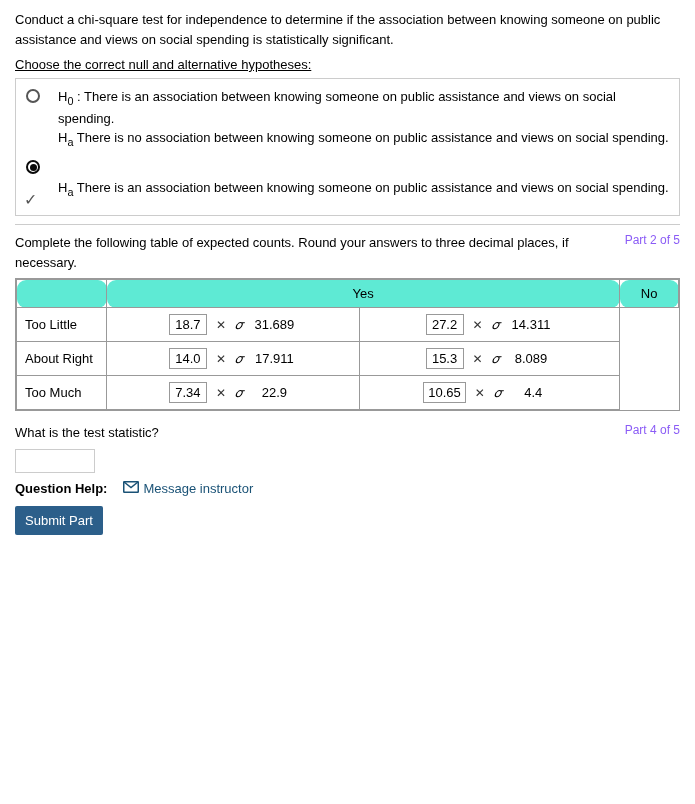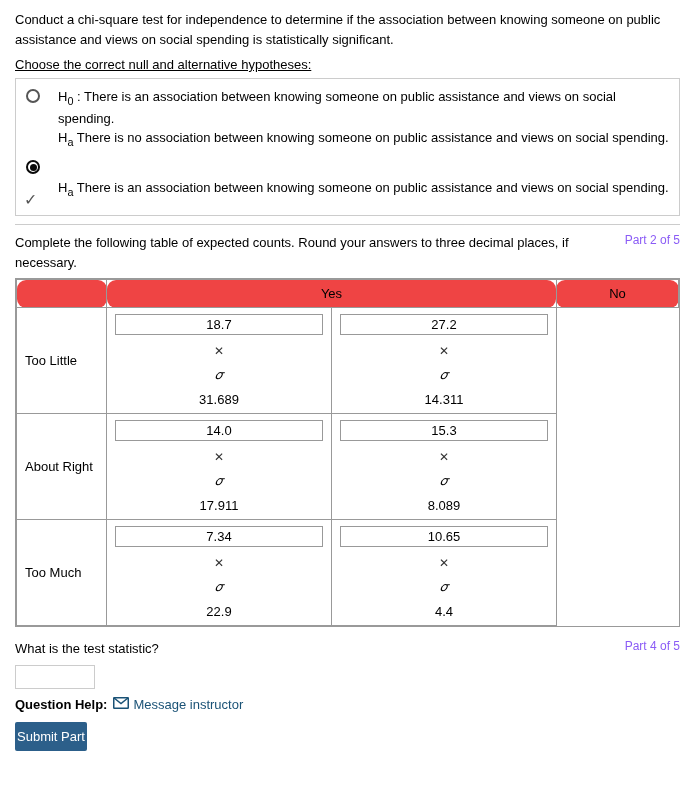--- a/index.html
+++ b/index.html
@@ -99,23 +99,23 @@
     table th {
       font-weight: normal;
       background: #fff;
     }
     .row-label {
       text-align: left;
       width: 90px;
     }
     .cell-group {
       display: flex;
+      align-items: center;
       gap: 9px;
       justify-content: center;
-      flex-direction: column;
     }
     .input-box {
       border: 1px solid #999;
       padding: 2px 4px;
       min-width: 38px;
       text-align: center;
       font-size: 13px;
       background: #fff;
     }
     .x-btn {
@@ -137,50 +137,50 @@
     .test-stat-input {
       border: 1px solid #ccc;
       width: 80px;
       height: 24px;
       display: block;
       padding: 2px 4px;
     }
     .question-help {
       display: flex;
       align-items: center;
-      gap: 6px;
+      gap: 16px;
       margin-bottom: 10px;
       font-size: 13px;
     }
     .question-help-label {
       font-weight: bold;
     }
     .message-link {
       display: flex;
       align-items: center;
       gap: 4px;
       color: #1a5276;
       text-decoration: none;
       cursor: pointer;
     }
     .submit-btn {
       background: #2c5f8a;
       color: #fff;
       border: none;
-      padding: 7px 2px;
+      padding: 7px 10px;
       font-size: 13px;
       cursor: pointer;
       border-radius: 2px;
     }
     .divider {
       border-top: 1px solid #ccc;
       margin: 8px 0;
     }
     .header-row th {
-      background: #ef4444;
+      background: #5eead4;
       border-radius: 9px;
     }
     .sigma-char {
       font-style: italic;
     }
   </style>
 </head>
 <body>
 
 

